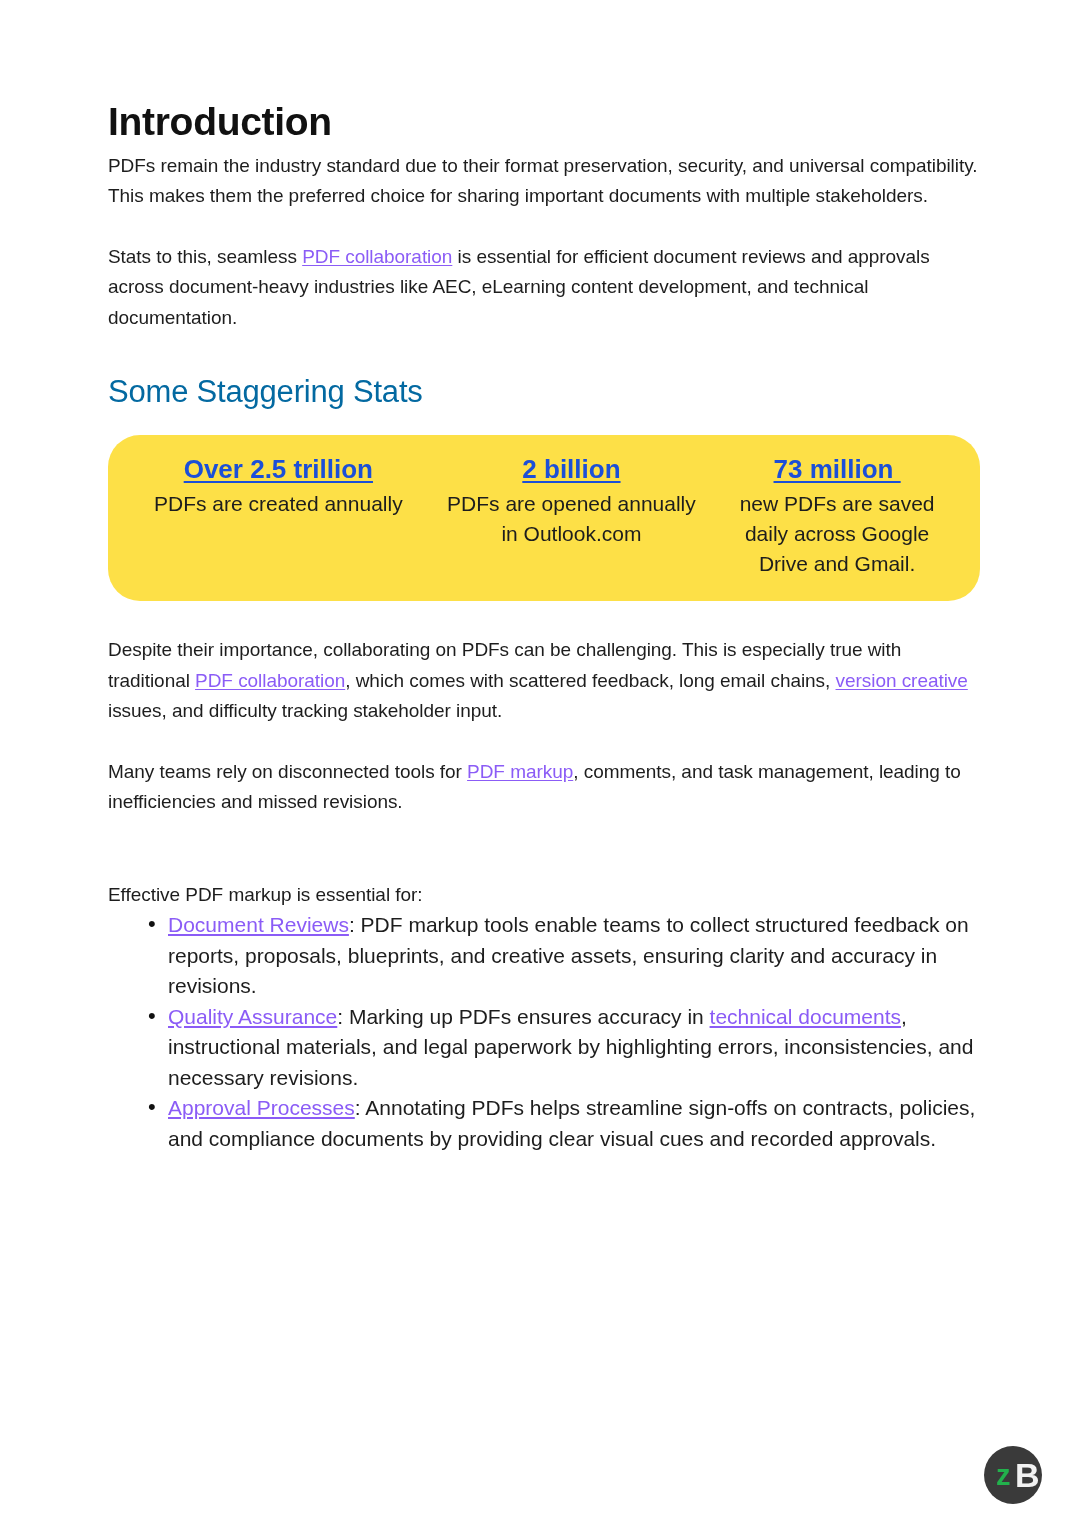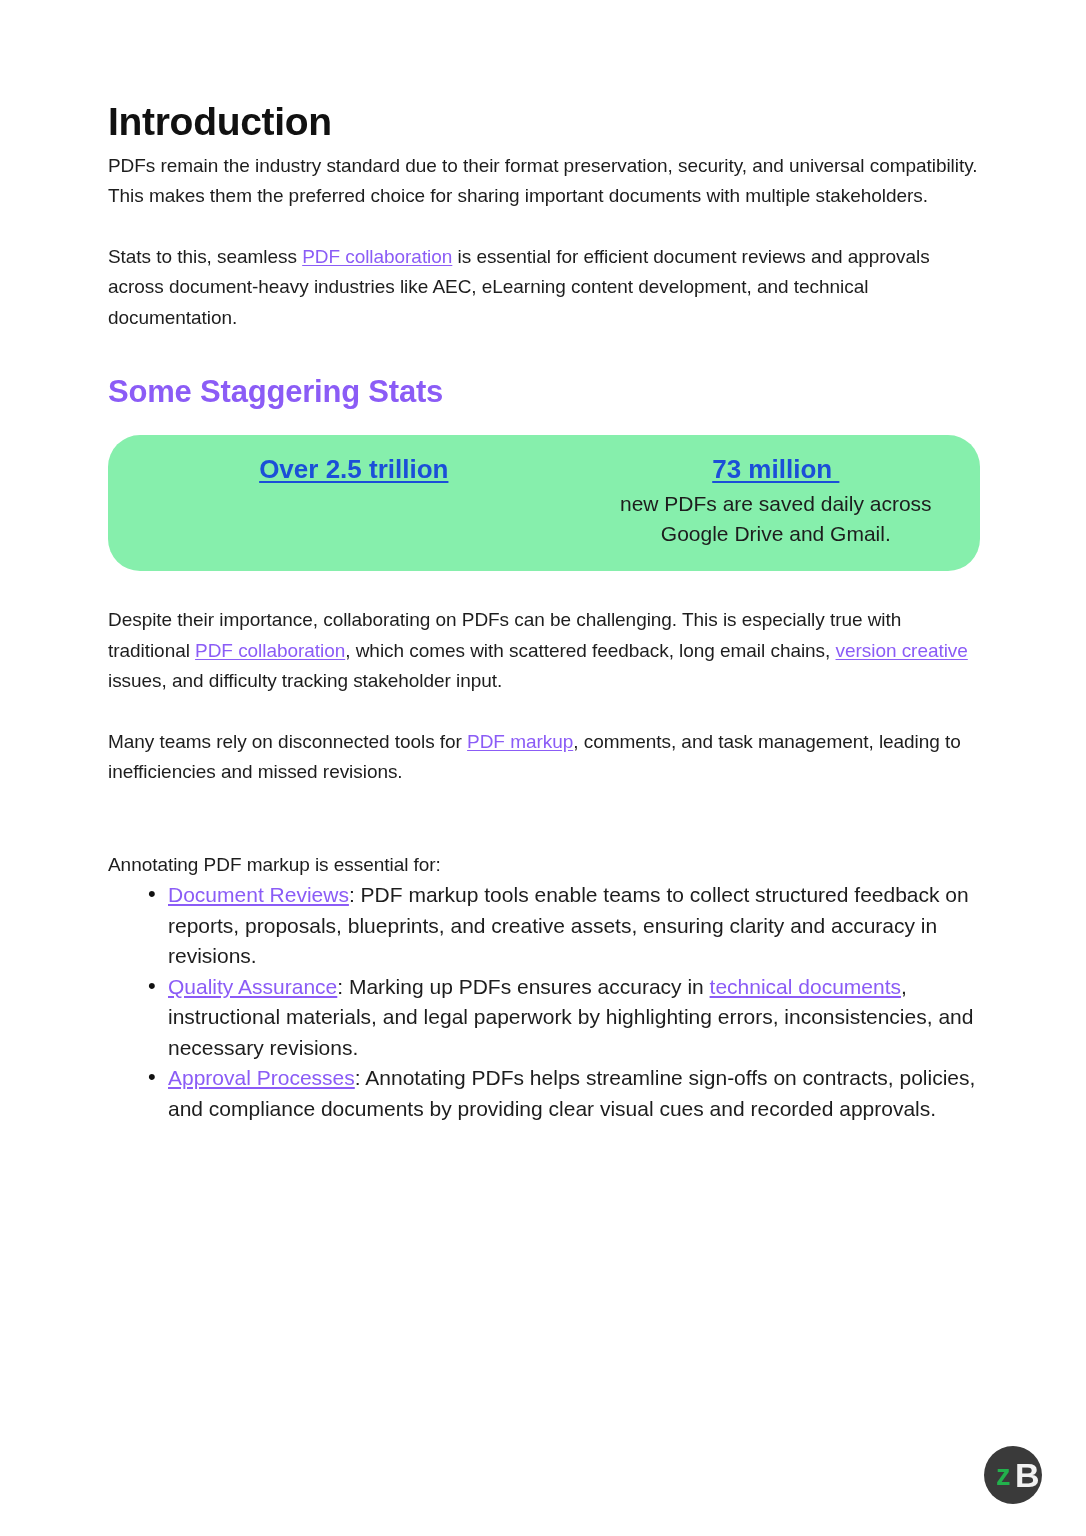--- a/index.html
+++ b/index.html
@@ -36,45 +36,45 @@
     font-size: 39px;
     font-weight: bold;
     letter-spacing: -0.3px;
     margin: 0 0 6px 0;
     color: #111111;
     line-height: 1.15;
   }
 
   h2.doc-h2 {
     font-size: 31px;
-    font-weight: bold;
+    font-weight: normal;
     letter-spacing: -0.2px;
     margin: 0;
-    color: #8b5cf6;
+    color: #0369a1;
     line-height: 1.2;
   }
 
   p.body-para {
     font-size: 19px;
     line-height: 30.5px;
     margin: 0;
     color: #1d1d1d;
     letter-spacing: -0.05px;
   }
 
   a.link {
     color: #8b5cf6;
     text-decoration: underline;
     text-underline-offset: 2px;
   }
 
   
   .stats-box {
     margin: 0;
-    background: #86efac;
+    background: #fde047;
     border-radius: 32px;
     padding: 18px 14px 22px 14px;
     display: flex;
     box-sizing: border-box;
   }
   .stat-col {
     flex: 1 1 0;
     text-align: center;
     padding: 0 10px;
     box-sizing: border-box;
@@ -182,20 +182,25 @@
 
     <div class="gap-lg" style="height:40px"></div>
 
     <h2 class="doc-h2">Some Staggering Stats</h2>
 
     <div style="height:24px"></div>
 
     <div class="stats-box">
       <div class="stat-col c1">
         <a class="stat-number" href="#">Over 2.5 trillion</a>
+        <div class="stat-caption">PDFs are created annually</div>
+      </div>
+      <div class="stat-col c2">
+        <a class="stat-number" href="#">2 billion</a>
+        <div class="stat-caption">PDFs are opened annually in Outlook.com</div>
       </div>
       <div class="stat-col c3">
         <a class="stat-number" href="#">73 million </a>
         <div class="stat-caption">new PDFs are saved daily across Google Drive and Gmail.</div>
       </div>
     </div>
 
     <div style="height:34px"></div>
 
     <p class="body-para">
@@ -206,21 +211,21 @@
 
     <p class="body-para">
       <span>Many teams rely on disconnected tools for </span><a class="link" href="#">PDF markup</a><span>, comments, and task management, leading to inefficiencies and missed revisions.</span>
     </p>
 
     <div style="height:40px"></div>
 
 
     <div style="height:22px"></div>
 
-    <p class="body-para">Annotating PDF markup is essential for:</p>
+    <p class="body-para">Effective PDF markup is essential for:</p>
 
     <ul class="doc-list">
       <li>
         <a class="link" href="#">Document Reviews</a><span>: PDF markup tools enable teams to collect structured feedback on reports, proposals, blueprints, and creative assets, ensuring clarity and accuracy in revisions.</span>
       </li>
       <li>
         <a class="link" href="#">Quality Assurance</a><span>: Marking up PDFs ensures accuracy in </span><a class="link" href="#">technical documents</a><span>, instructional materials, and legal paperwork by highlighting errors, inconsistencies, and necessary revisions.</span>
       </li>
       <li>
         <a class="link" href="#">Approval Processes</a><span>: Annotating PDFs helps streamline sign-offs on contracts, policies, and compliance documents by providing clear visual cues and recorded approvals.</span>

